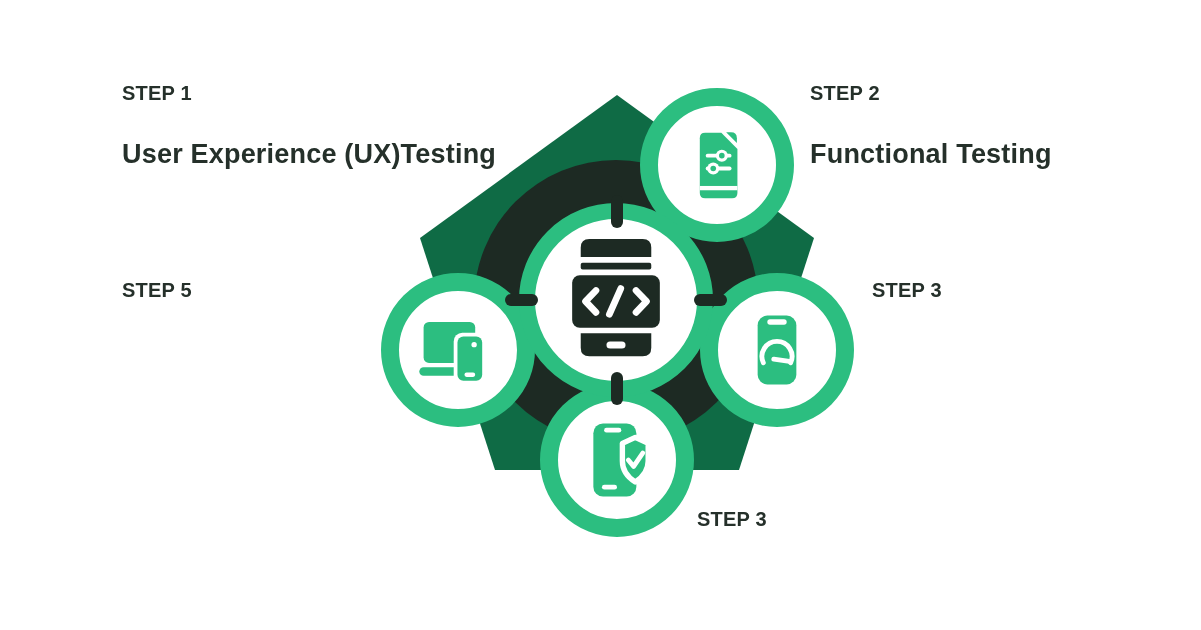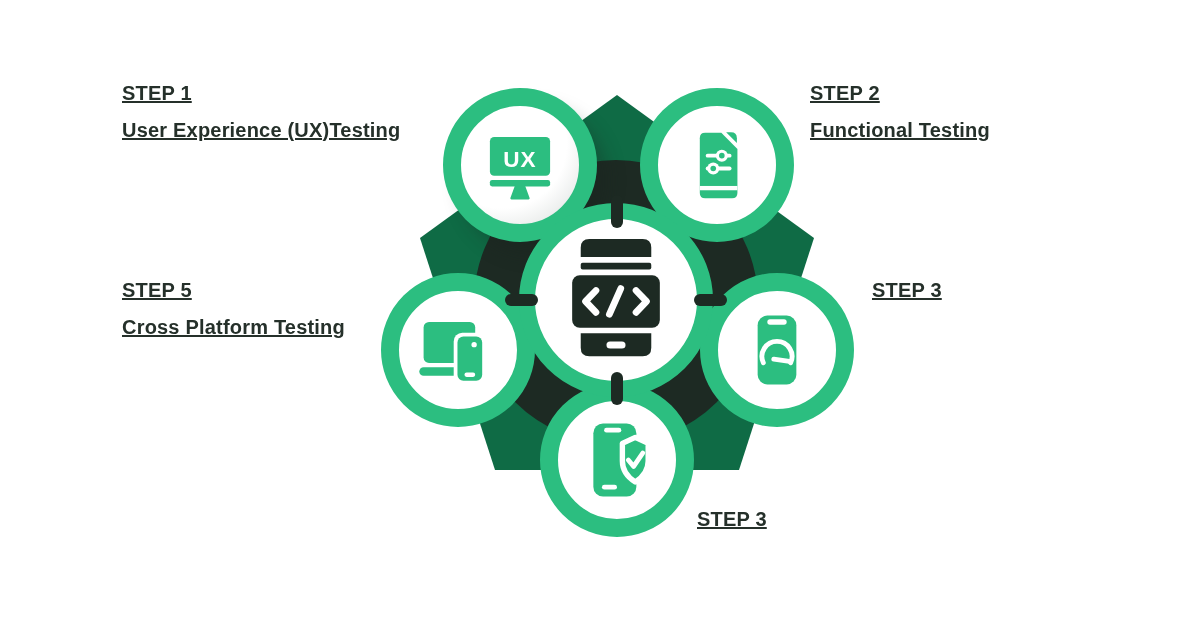--- a/index.html
+++ b/index.html
@@ -37,43 +37,35 @@
   .center-node{
     position:absolute; left:519px; top:203px; width:194px; height:194px; box-sizing:border-box;
     border:16px solid var(--accent); border-radius:50%; background:#fff;
     display:flex; align-items:center; justify-content:center; z-index:4;
   }
   .tick{ position:absolute; background:var(--ink); border-radius:6px; z-index:6; }
   .tick.v{ width:12px; height:33px; }
   .tick.h{ width:33px; height:12px; }
   .step-label,.step-title{
     position:absolute; font-weight:700; color:var(--text_dark);
-    letter-spacing:.2px; white-space:nowrap; z-index:5;text-decoration:underline;
+    letter-spacing:.2px; white-space:nowrap; z-index:5;
   }
   .step-label{ font-size:20px; }
-  .step-title{ font-size:20px; }
+  .step-title{ font-size:27px;margin-top:20px; }
   .icon{ color:var(--accent); display:block; }
   .center-icon{ color:var(--ink); display:block; }
 </style>
 </head>
 <body>
 
 <div class="canvas">
 
   <div class="pentagon"></div>
   <div class="dark-disc"></div>
 
-  <div class="node shadowed" style="left:443px; top:88px;">
-    <svg class="icon" width="86" height="86" viewBox="0 0 80 80">
-      <rect x="12" y="14" width="56" height="36" rx="4" fill="currentColor"></rect>
-      <text x="40" y="42" font-size="21" font-weight="bold" fill="#ffffff" text-anchor="middle" letter-spacing="1" font-family="Liberation Sans, sans-serif">UX</text>
-      <rect x="12" y="54" width="56" height="6" rx="2" fill="currentColor"></rect>
-      <path d="M36 60 L44 60 L48 71 L32 71 Z" fill="currentColor" stroke="currentColor" stroke-width="2" stroke-linejoin="round"></path>
-    </svg>
-  </div>
 
   <div class="node" style="left:640px; top:88px;">
     <svg class="icon" width="86" height="86" viewBox="0 0 80 80">
       <path d="M29 10 H44 L59 25 V66 Q59 71 54 71 H29 Q24 71 24 66 V15 Q24 10 29 10 Z" fill="currentColor"></path>
       <path d="M48.5 9.5 H53 Q58.5 9.5 58.5 15 V19.5 Z" fill="currentColor"></path>
       <rect x="29.5" y="29.5" width="24" height="3.6" rx="1.8" fill="#ffffff"></rect>
       <circle cx="44.5" cy="31.3" r="5.6" fill="#ffffff"></circle>
       <circle cx="44.5" cy="31.3" r="2.6" fill="currentColor"></circle>
       <rect x="29.5" y="41.5" width="24" height="3.6" rx="1.8" fill="#ffffff"></rect>
       <circle cx="36.5" cy="43.3" r="5.6" fill="#ffffff"></circle>
@@ -134,15 +126,14 @@
   <div class="step-title" style="left:122px; top:119px;">User Experience (UX)Testing</div>
 
   <div class="step-label" style="left:810px; top:82px;">STEP 2</div>
   <div class="step-title" style="left:810px; top:119px;">Functional Testing</div>
 
   <div class="step-label" style="left:872px; top:279px;">STEP 3</div>
 
   <div class="step-label" style="left:697px; top:508px;">STEP 3</div>
 
   <div class="step-label" style="left:122px; top:279px;">STEP 5</div>
-  <div class="step-title" style="left:122px; top:316px;">Cross Platform Testing</div>
 
 </div>
 
 </body></html>

